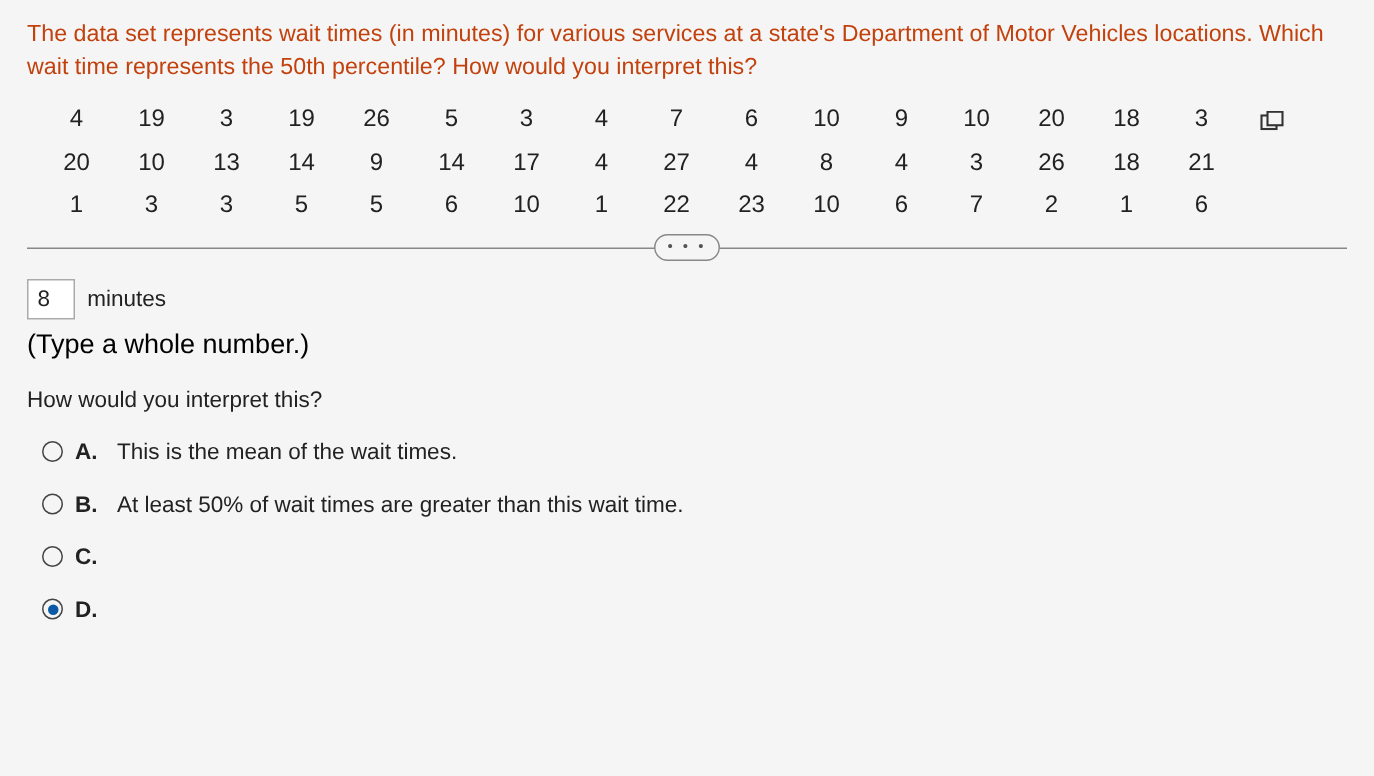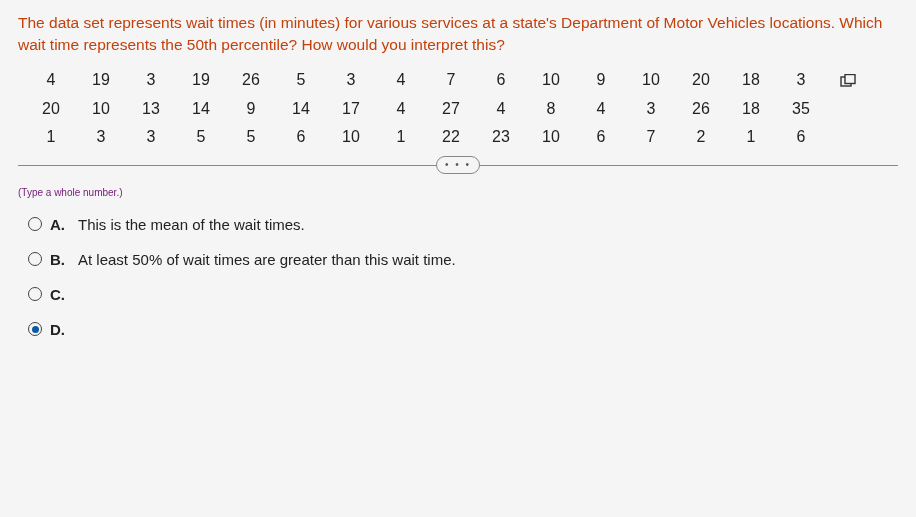--- a/index.html
+++ b/index.html
@@ -72,22 +72,22 @@
       border: 1px solid #aaa;
       background: #fff;
       padding: 2px 6px;
       width: 32px;
       display: inline-block;
       text-align: left;
       font-size: 15px;
       margin-right: 4px;
     }
     .hint {
-      color: #701a75;
-      font-size: 10px;
+      color: #000000;
+      font-size: 18px;
       margin-top: 4px;
       margin-bottom: 14px;
     }
     .subq {
       font-size: 15px;
       margin-bottom: 14px;
     }
     .choices { margin-left: 10px; }
     .choice-row {
       display: flex;
@@ -156,21 +156,21 @@
       <div class="cell">14</div>
       <div class="cell">17</div>
       <div class="cell">4</div>
       <div class="cell">27</div>
       <div class="cell">4</div>
       <div class="cell">8</div>
       <div class="cell">4</div>
       <div class="cell">3</div>
       <div class="cell">26</div>
       <div class="cell">18</div>
-      <div class="cell">35</div>
+      <div class="cell">21</div>
     </div>
   <div class="data-row" id="row2">
       <div class="cell">1</div>
       <div class="cell">3</div>
       <div class="cell">3</div>
       <div class="cell">5</div>
       <div class="cell">5</div>
       <div class="cell">6</div>
       <div class="cell">10</div>
       <div class="cell">1</div>
@@ -184,21 +184,26 @@
       <div class="cell">6</div>
     </div>
 </div>
 
 <div class="divider-wrap">
   <hr class="divider-line">
   <div class="ellipsis-pill">• • •</div>
 </div>
 
 <div class="answer-block">
+  <div>
+    <span class="answer-input">8</span>
+    <span>minutes</span>
+  </div>
   <div class="hint">(Type a whole number.)</div>
+  <div class="subq">How would you interpret this?</div>
 
   <div class="choices" id="choices">
       <div class="choice-row">
         <span class="radio"></span>
         <span class="choice-letter">A.</span>
         <span class="choice-text">This is the mean of the wait times.</span>
       </div>
       <div class="choice-row">
         <span class="radio"></span>
         <span class="choice-letter">B.</span>

